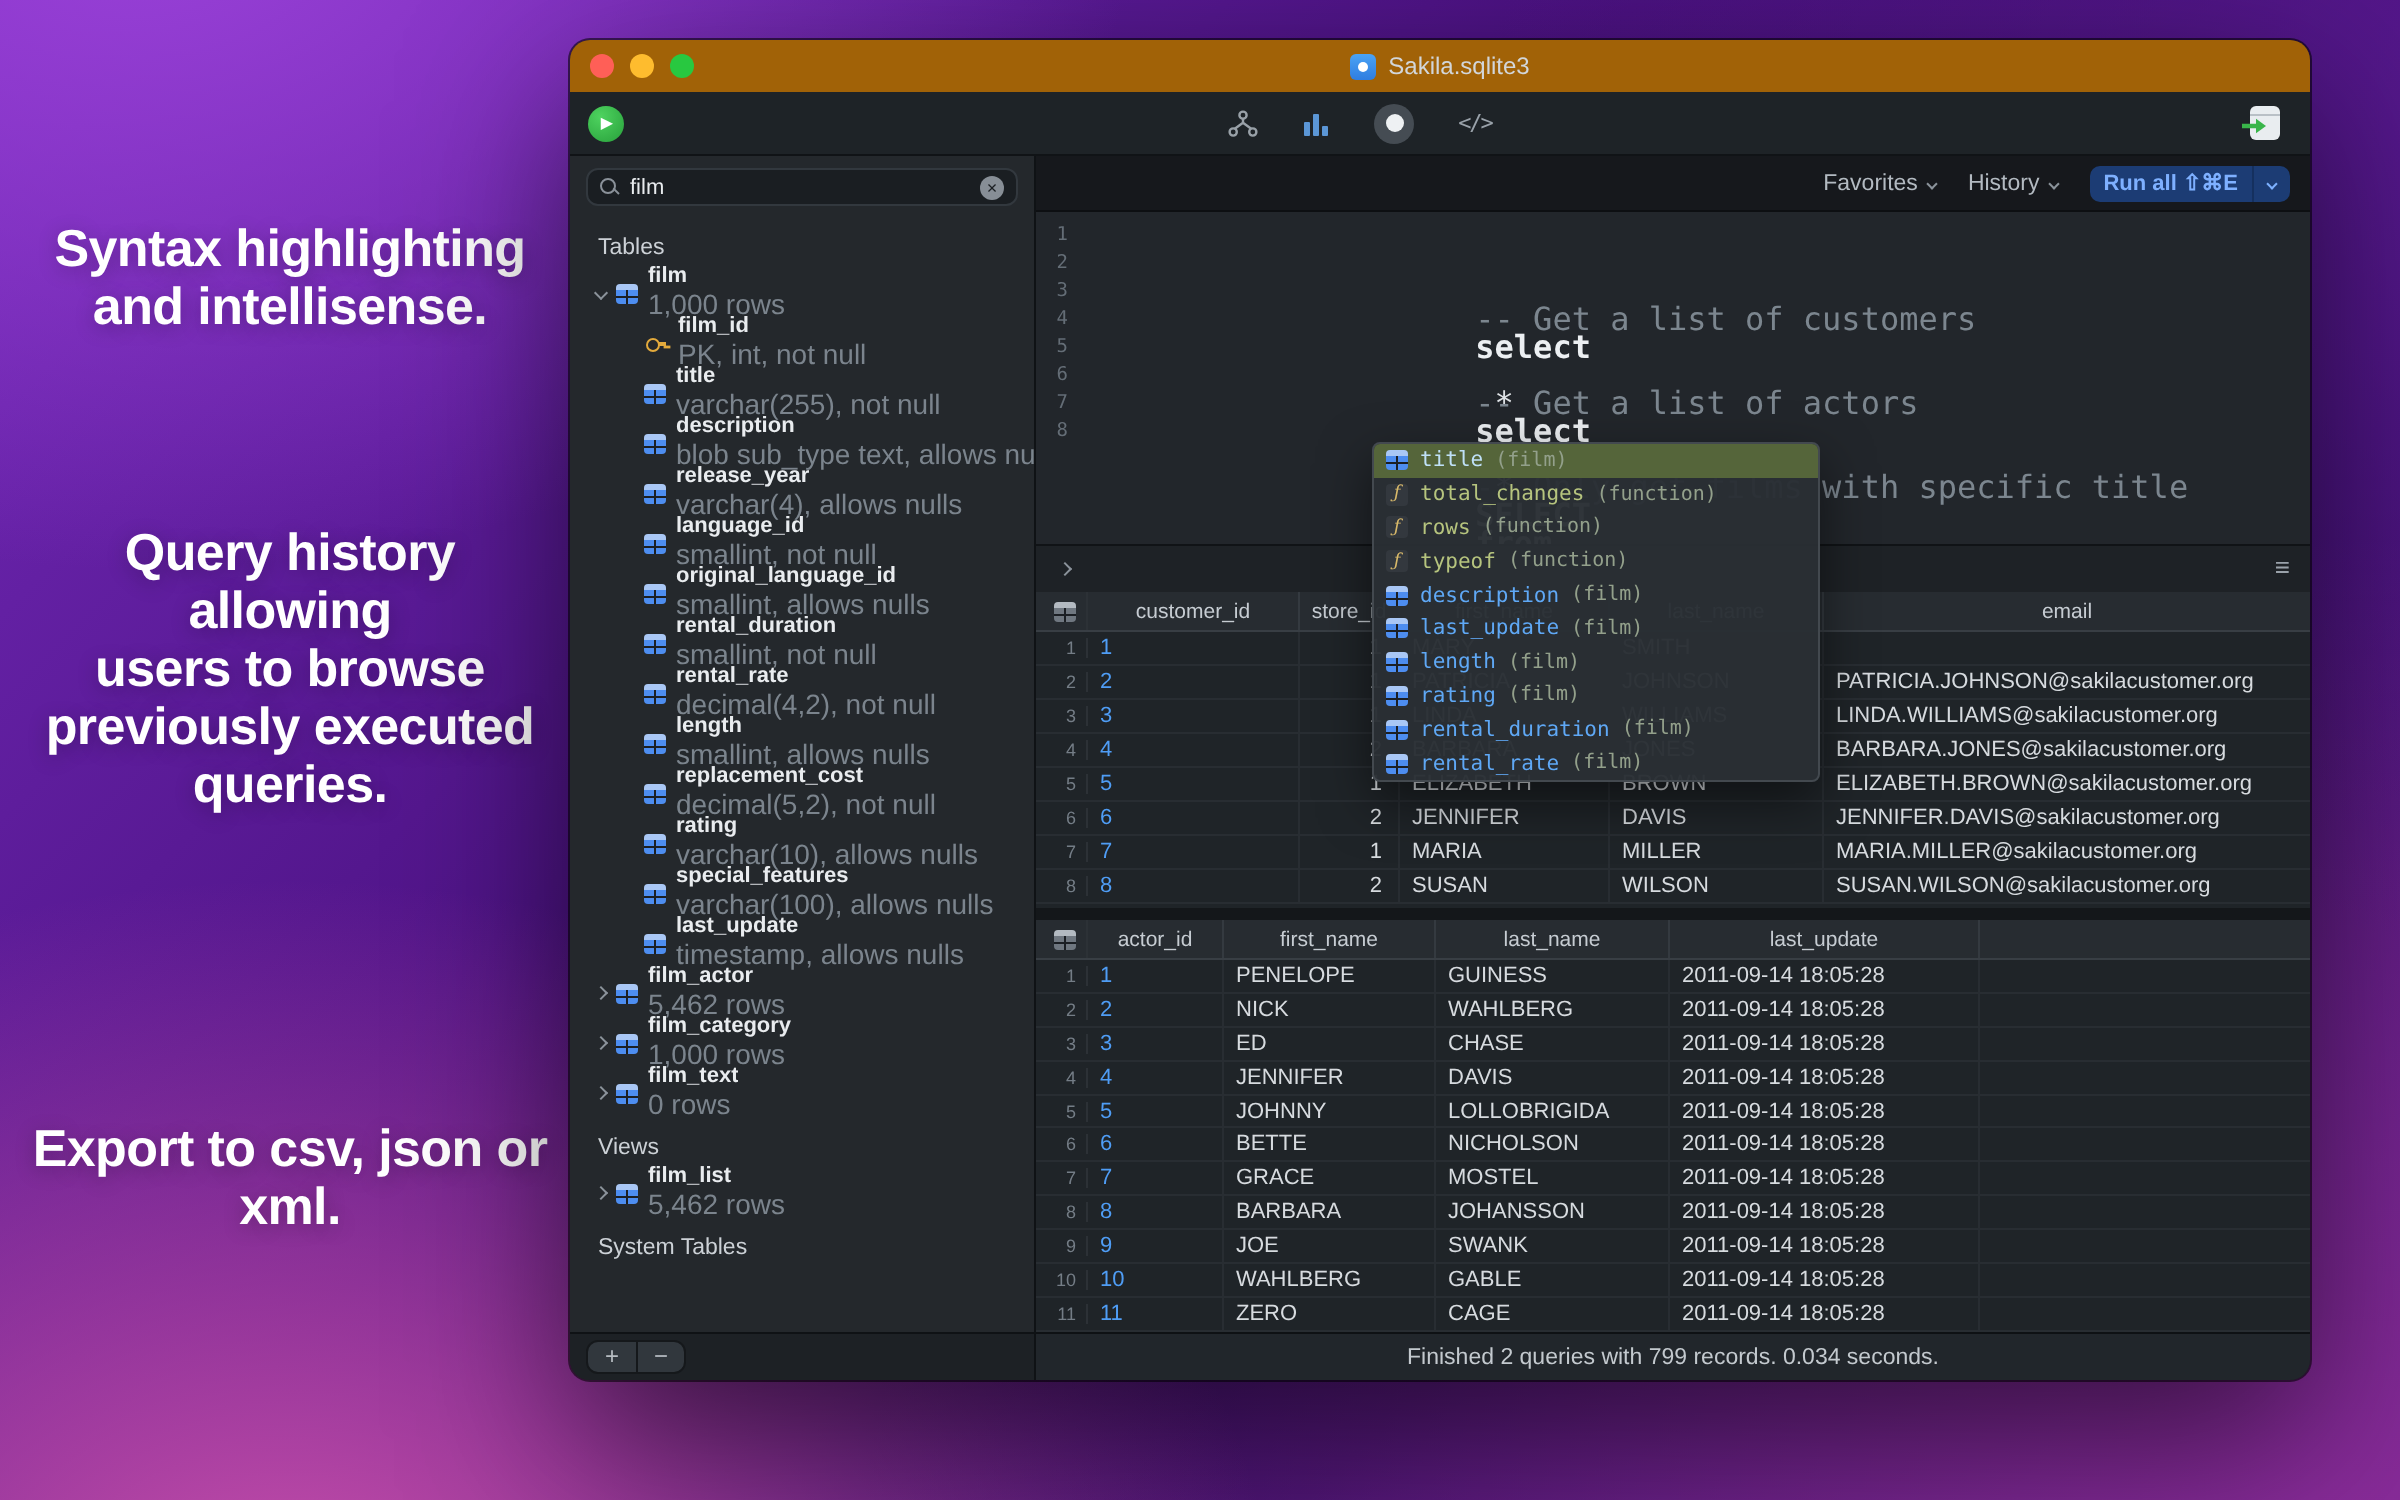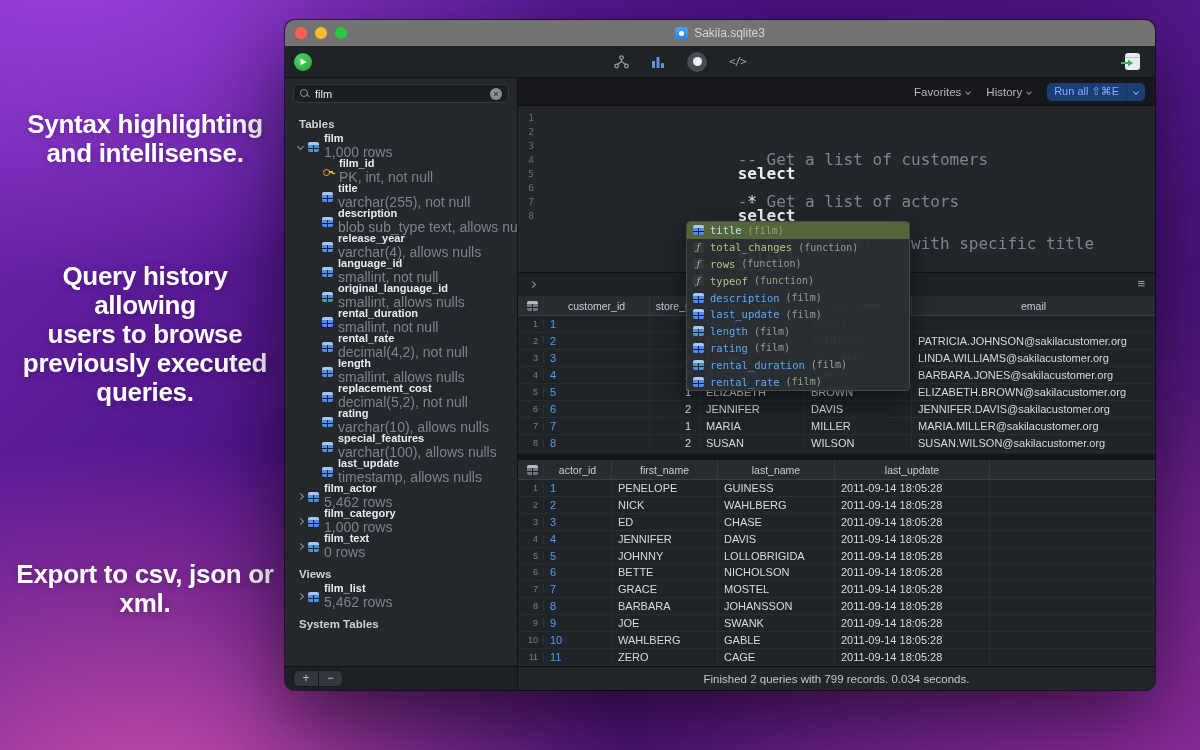--- a/index.html
+++ b/index.html
@@ -19,21 +19,21 @@
     line-height:1.12;text-align:center;white-space:pre-line;letter-spacing:-.3px;
     text-shadow:0 2px 10px rgba(0,0,0,.25)}
   .cap1{top:110px}
   .cap2{top:262px}
   .cap3{top:560px}
 
   
   .window{position:absolute;left:285px;top:20px;width:870px;height:670px;border-radius:10px;
     background:#1d2125;overflow:hidden;display:flex;flex-direction:column;
     box-shadow:0 30px 80px rgba(0,0,0,.55),0 0 0 1px rgba(0,0,0,.55)}
-  .titlebar{height:26px;flex:none;background:#737373;display:flex;align-items:center;justify-content:center;position:relative}
+  .titlebar{height:26px;flex:none;background:#a16207;display:flex;align-items:center;justify-content:center;position:relative}
   .lights{position:absolute;left:10px;top:7px;display:flex;gap:8px}
   .light{width:12px;height:12px;border-radius:50%}
   .light.red{background:#ff5f57}.light.yellow{background:#febc2e}.light.green{background:#28c840}
   .titlewrap{display:flex;align-items:center;gap:6px}
   .appicon{width:13px;height:13px;border-radius:3px;background:linear-gradient(#4aa3f5,#2f7de0);position:relative}
   .appicon::before{content:"";position:absolute;left:4px;top:4px;width:5px;height:5px;border-radius:50%;background:#fff}
   .wtitle{color:#d2d6da;font-size:12px;font-weight:500}
 
   .toolbar{height:32px;flex:none;background:#1e2327;border-bottom:1px solid #101316;position:relative;
     display:flex;align-items:center;justify-content:center}
@@ -56,21 +56,21 @@
     display:flex;align-items:center;padding:0 6px;gap:5px;cursor:text}
   .search-ico{position:relative;width:10px;height:10px;flex:none}
   .search-ico::before{content:"";position:absolute;left:0;top:0;width:6px;height:6px;border:1.3px solid #8a9199;border-radius:50%}
   .search-ico::after{content:"";position:absolute;left:6.3px;top:6.8px;width:3.8px;height:1.3px;background:#8a9199;transform:rotate(45deg)}
   .search-val{flex:1;color:#e8ebee;font-size:11px}
   .clear-btn{width:12px;height:12px;flex:none;border-radius:50%;background:#878e96;color:#1b1f23;
     font-size:9px;line-height:12px;text-align:center;cursor:pointer}
   .clear-btn::before{content:"×"}
 
   .tree{flex:1;overflow:hidden;padding-top:2px}
-  .sect{padding:9px 0 4px 14px;color:#ccd1d6;font-size:11.5px;font-weight:700}
+  .sect{padding:9px 0 4px 14px;color:#ccd1d6;font-size:11.5px;font-weight:400}
   .titem{height:25px;display:flex;align-items:center;gap:5px;cursor:pointer;padding-left:13px}
   .titem.col{padding-left:37px}
   .t-text{display:flex;flex-direction:column;justify-content:center;line-height:1.05;overflow:hidden}
   .t-name{color:#e9ecef;font-size:11px;font-weight:600;white-space:nowrap}
   .t-meta{color:#7b848d;font-size:14px;margin-top:1px;white-space:nowrap}
 
   .chev{display:inline-block;width:5px;height:5px;border-style:solid;border-color:#8b939b;border-width:0 1.5px 1.5px 0;flex:none}
   .chev.down{transform:rotate(45deg)}
   .chev.right{transform:rotate(-45deg)}
   .chev.sm{width:4px;height:4px}
@@ -97,21 +97,21 @@
   .seg{display:flex;background:#31373d;border:1px solid #15181b;border-radius:6px;overflow:hidden}
   .segbtn{width:24px;height:15px;border:none;background:none;color:#b6bcc2;font-size:12px;line-height:13px;text-align:center;cursor:pointer}
   .segbtn+.segbtn{border-left:1px solid #15181b}
 
   
   .main{flex:1;min-width:0;display:flex;flex-direction:column;position:relative}
   .mtopbar{height:28px;flex:none;background:#16181c;border-bottom:1px solid #0d0f12;
     display:flex;align-items:center;justify-content:flex-end;gap:16px;padding-right:10px}
   .mt-item{display:flex;align-items:center;gap:5px;color:#b3bac1;font-size:11.5px;cursor:pointer}
   .runpill{display:flex;align-items:center;background:#1c3c74;border-radius:5px;height:18px;padding:0 7px;gap:7px;cursor:pointer}
-  .runlabel{color:#7eb0ff;font-size:11px;font-weight:400}
+  .runlabel{color:#7eb0ff;font-size:11px;font-weight:700}
   .runsep{width:1px;height:18px;background:#15305e}
 
   .editor{height:166px;flex:none;background:#22262b;padding-top:5px;cursor:text;font-family:"DejaVu Sans Mono",monospace}
   .eline{display:flex;height:14px;line-height:14px}
   .lnum{width:22px;flex:none;text-align:right;padding-right:6px;color:#646d76;font-size:9.5px}
   .lcode{padding-left:5px;font-size:16px;white-space:pre}
   .tok{white-space:pre}
   .tok[data-tt="kw"]{color:#eceff2;font-weight:600}
   .tok[data-tt="plain"]{color:#dfe3e6}
   .tok[data-tt="ident"]{color:#d2a567}

